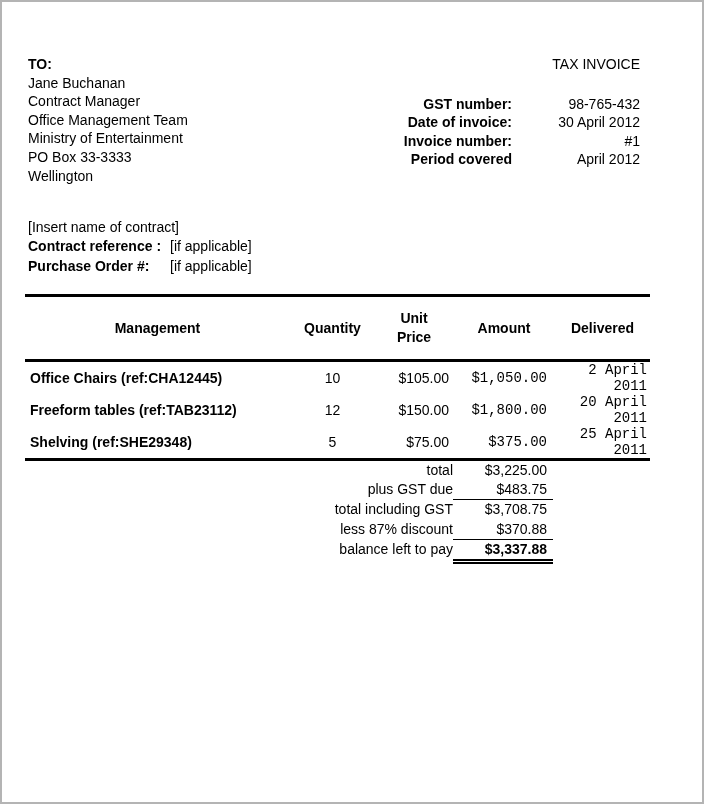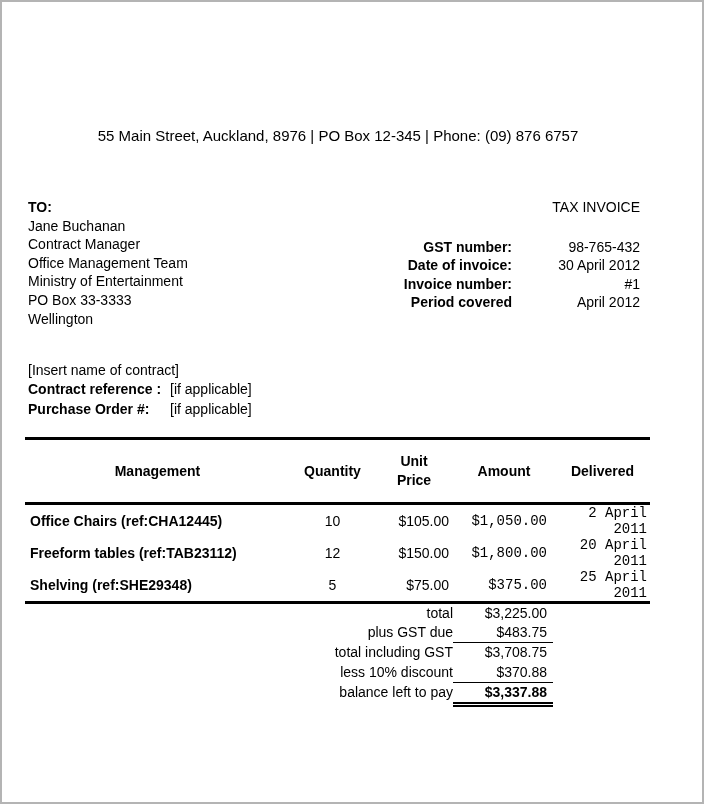--- a/index.html
+++ b/index.html
@@ -75,21 +75,20 @@
   .totals-value { width: 100px; text-align: right; padding-right: 6px; }
   .u-single .totals-value { border-bottom: 1px solid #000; }
   .u-double .totals-value { border-bottom: 5px double #000; font-weight: bold; }
 </style>
 </head>
 <body>
 
 <div class="page">
   <div class="content">
 
-    <div class="address">55 Main Street, Auckland, 8976 | PO Box 12-345 | Phone: (09) 876 6757</div>
 
     <div class="parties">
       <div class="to-block">
         <div class="to-heading">TO:</div>
         <div>Jane Buchanan</div>
         <div>Contract Manager</div>
         <div>Office Management Team</div>
         <div>Ministry of Entertainment</div>
         <div>PO Box 33-3333</div>
         <div>Wellington</div>
@@ -182,21 +181,21 @@
       </div>
       <div class="totals-row u-single">
         <div class="totals-label">plus GST due</div>
         <div class="totals-value">$483.75</div>
       </div>
       <div class="totals-row">
         <div class="totals-label">total including GST</div>
         <div class="totals-value">$3,708.75</div>
       </div>
       <div class="totals-row u-single">
-        <div class="totals-label">less 10% discount</div>
+        <div class="totals-label">less 87% discount</div>
         <div class="totals-value">$370.88</div>
       </div>
       <div class="totals-row u-double">
         <div class="totals-label">balance left to pay</div>
         <div class="totals-value">$3,337.88</div>
       </div>
     </div>
 
   </div>
 </div>

